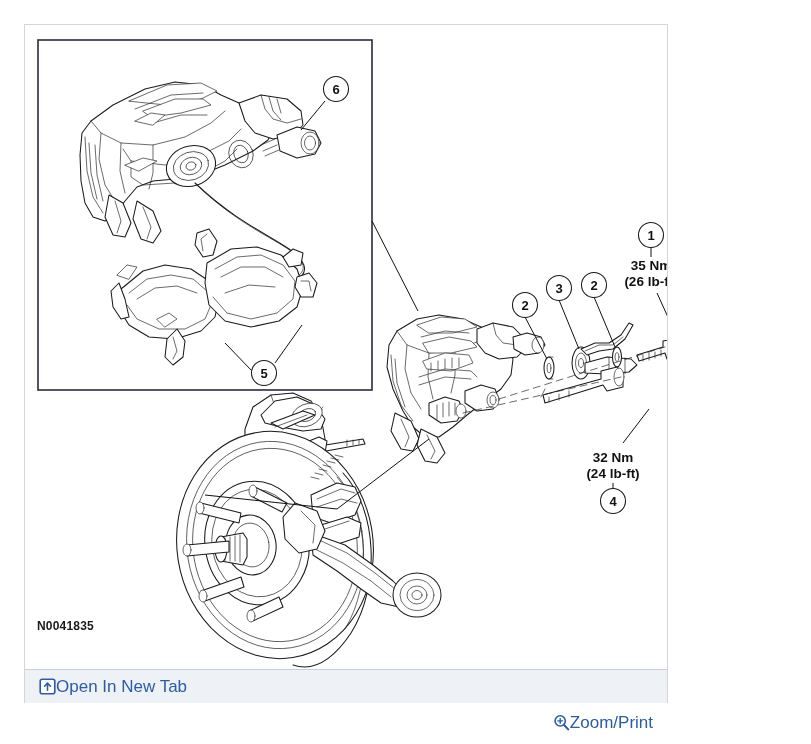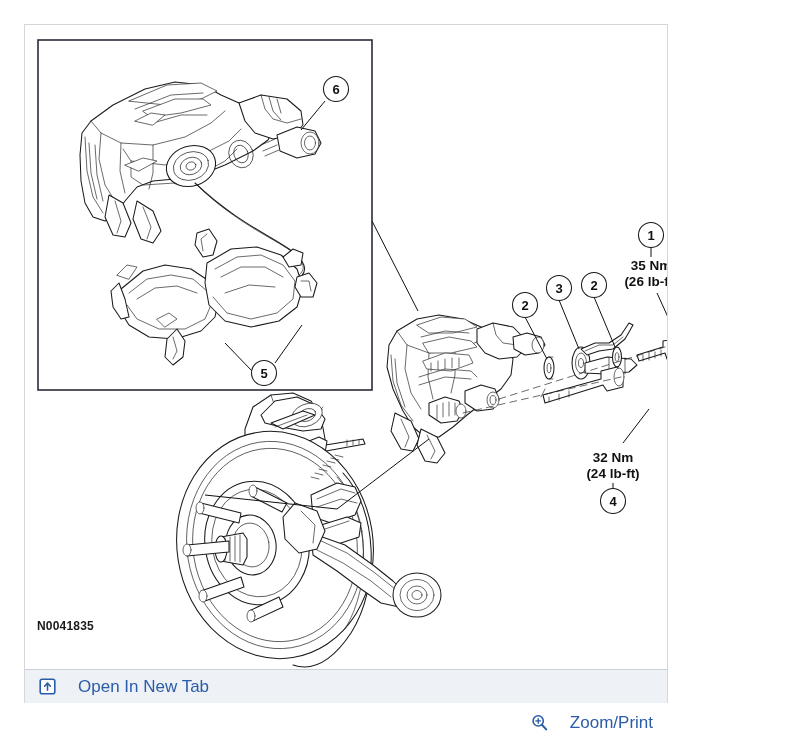--- a/index.html
+++ b/index.html
@@ -55,21 +55,21 @@
     height: 34px;
     background: #eef1f6;
     border-top: 1px solid #c9d0da;
     box-sizing: border-box;
   }
 
   .tool-link {
     position: absolute;
     display: flex;
     align-items: center;
-    gap: 22px;
+    gap: 0;
     color: #2a5ca8;
     font-size: 17px;
     text-decoration: none;
     cursor: pointer;
     white-space: nowrap;
     top: 50%;
     transform: translateY(-50%);
   }
   #open-new-tab-link { left: 14px; }
   #zoom-print-link { right: 14px; margin-top: 36px; }

